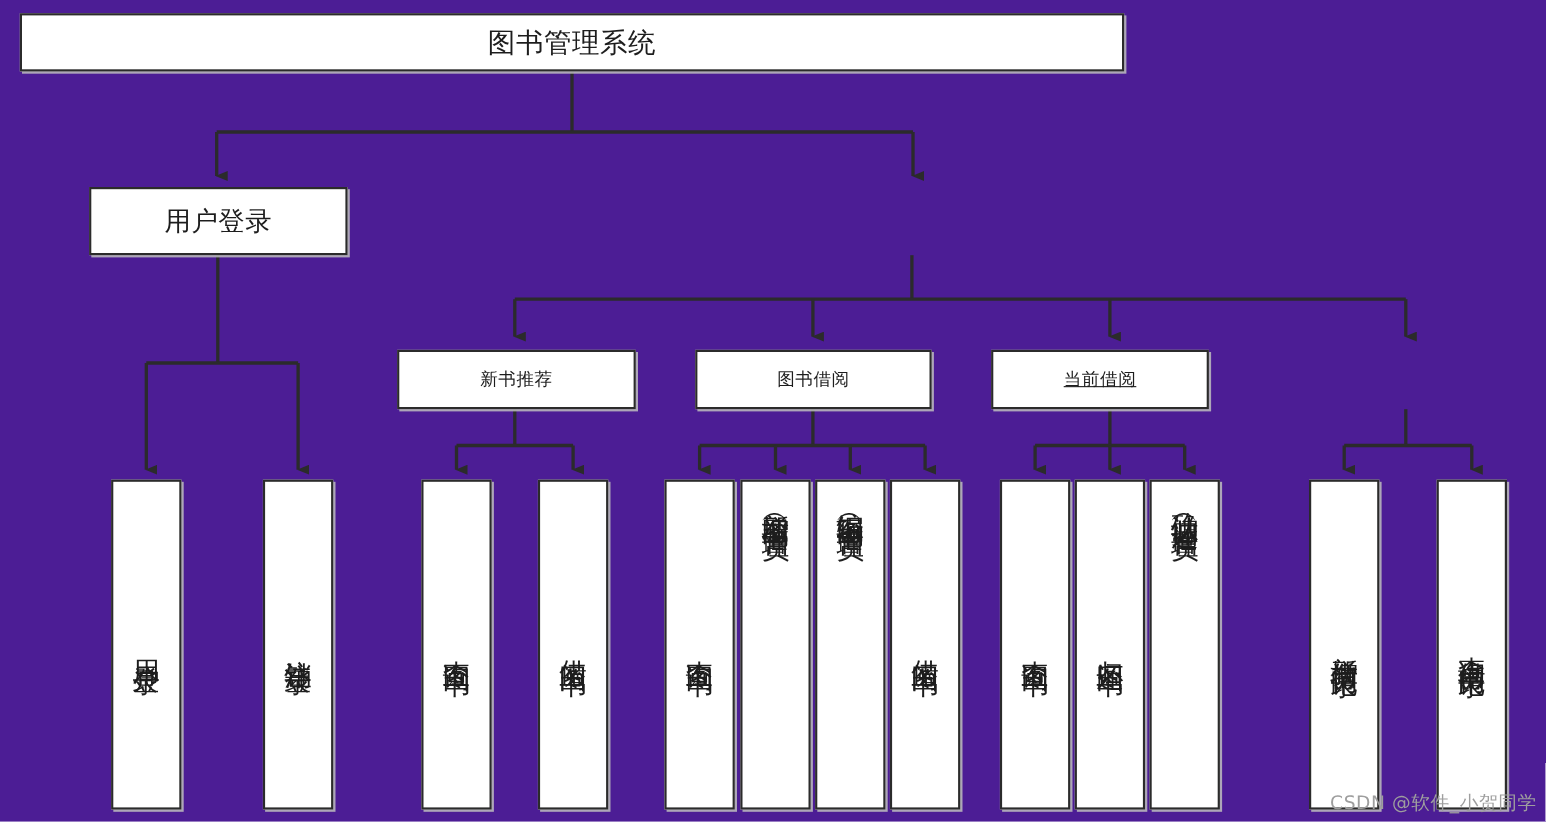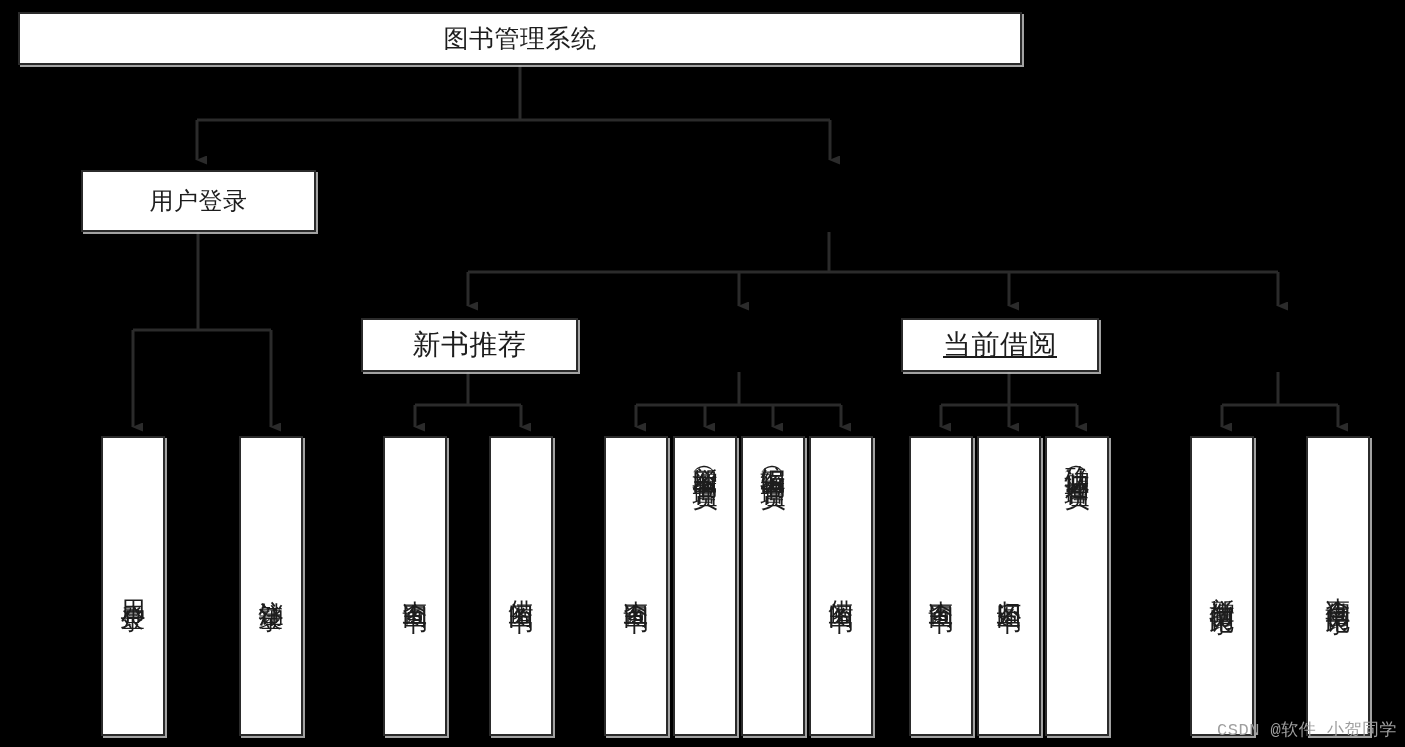--- a/index.html
+++ b/index.html
@@ -9,21 +9,21 @@
     background: #ffffff;
   }
   body {
     font-family: "DejaVu Sans", "Liberation Sans", sans-serif;
     color: #1a1a1a;
   }
   #diagram-root {
     position: relative;
     width: 1405px;
     height: 747px;
-    background: #000000;
+    background: #4c1d95;
     overflow: hidden;
   }
   #edges-layer {
     position: absolute;
     left: 0;
     top: 0;
     width: 1405px;
     height: 747px;
     pointer-events: none;
   }
@@ -46,21 +46,21 @@
     letter-spacing: 0.5px;
     white-space: nowrap;
   }
   .node-root .node-label {
     font-size: 25px;
   }
   .node-l2 .node-label {
     font-size: 24px;
   }
   .node-l3 .node-label {
-    font-size: 28px;
+    font-size: 16px;
   }
   .node-leaf {
     align-items: flex-start;
     padding-top: 8px;
   }
   .node-leaf .node-label {
     writing-mode: vertical-rl;
     text-orientation: upright;
     font-size: 25px;
     line-height: 1.08;
@@ -73,21 +73,20 @@
   }
   #watermark {
     position: absolute;
     right: 8px;
     bottom: 6px;
     font-size: 17px;
     color: #9e9e9e;
     letter-spacing: 0.5px;
     z-index: 5;
     white-space: nowrap;
-    font-family: Liberation Mono, monospace;
   }
 </style>
 </head>
 <body>
 
 <div id="diagram-root">
 
   <svg id="edges-layer" width="1405" height="747" viewBox="0 0 1405 747" xmlns="http://www.w3.org/2000/svg">
     <defs>
       <marker id="arrowhead" markerWidth="9" markerHeight="11" refX="4.5" refY="10" orient="auto" markerUnits="userSpaceOnUse">
@@ -144,20 +143,23 @@
 
   <div class="node node-l2" style="left:81px; top:170px; width:235px; height:62px;">
     <span class="node-label">用户登录</span>
   </div>
 
 
   <div class="node node-l3" style="left:361px; top:318px; width:217px; height:54px;">
     <span class="node-label">新书推荐</span>
   </div>
 
+  <div class="node node-l3" style="left:632px; top:318px; width:215px; height:54px;">
+    <span class="node-label">图书借阅</span>
+  </div>
 
   <div class="node node-l3" style="left:901px; top:318px; width:198px; height:54px;text-decoration:underline;">
     <span class="node-label">当前借阅</span>
   </div>
 
 
   <div class="node node-leaf leaf-mid" style="left:101px; top:436px; width:64px; height:300px;">
     <span class="node-label">用户登录</span>
   </div>
 

